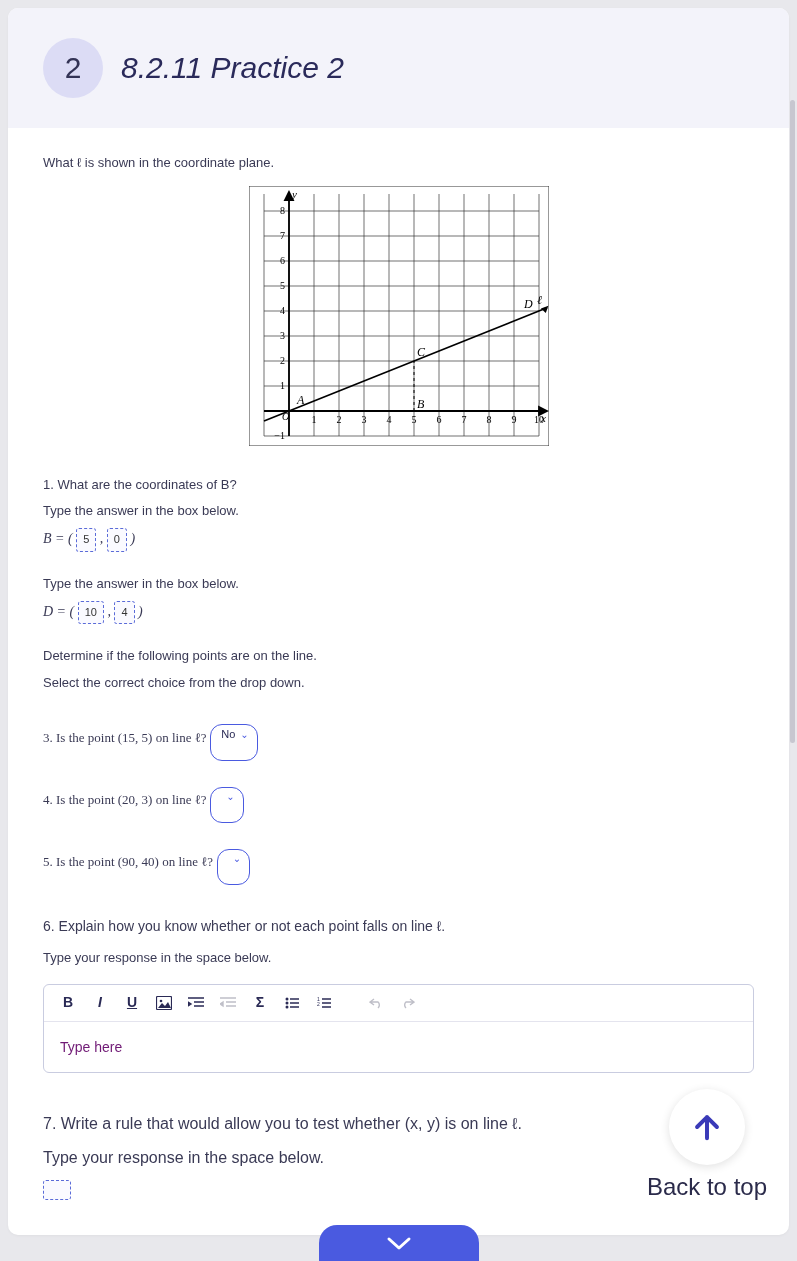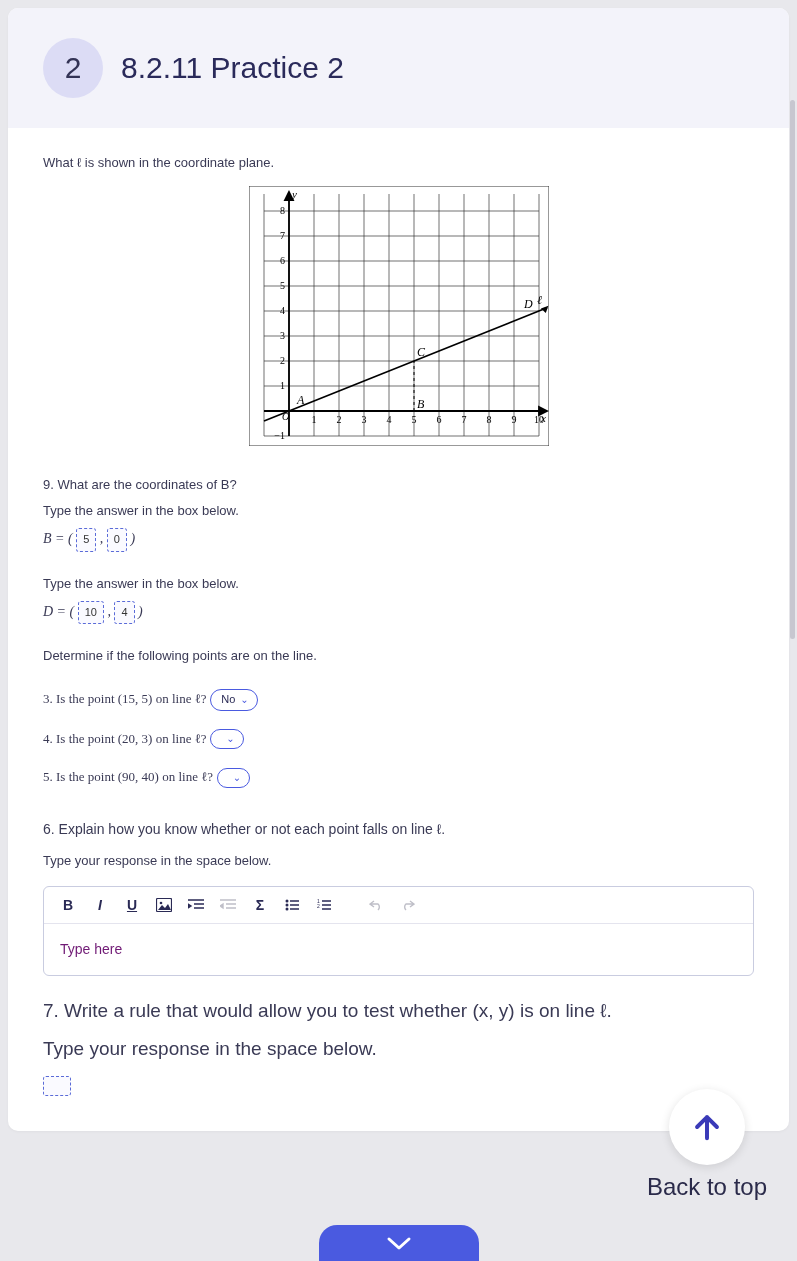--- a/index.html
+++ b/index.html
@@ -33,20 +33,21 @@
     align-items: center;
     justify-content: center;
     font-size: 30px;
     font-weight: 400;
     color: #333355;
   }
   .header-title {
     font-size: 30px;
     font-weight: 400;
     color: #2a2a5a;
+    font-style: italic;
   }
   .content {
     padding: 25px 35px 35px;
     font-size: 13px;
     color: #3a3a55;
     line-height: 1.6;
   }
   .intro { margin-bottom: 12px; }
   .graph-wrap { text-align: center; margin: 10px 0 20px; }
   .qblock { margin: 22px 0; }
@@ -64,26 +65,27 @@
     text-align: center;
     color: #333;
     background: #fafaff;
     vertical-align: middle;
   }
   .dropdown {
     display: inline-flex;
     align-items: center;
     border: 1.5px solid #4a5ae0;
     border-radius: 12px;
-    padding: 1px 8px 1px 10px;
+    padding: 1px 8px 17px 10px;
     font-size: 11px;
     color: #2a2a55;
     gap: 5px;
     vertical-align: middle;
     cursor: pointer;
+    margin-top: 8px;
   }
   .chev {
     font-size: 10px;
     color: #4a5ae0;
   }
   .qline { margin: 18px 0; font-size: 13px; }
   .pt { font-family: "Times New Roman", serif; }
   .q6 { margin-top: 30px; font-size: 14px; }
   .q6-sub { font-size: 13px; margin-top: 10px; }
   .editor {
@@ -110,21 +112,21 @@
     cursor: pointer;
     color: #2a2a55;
   }
   .tbtn.dim { color: #bfbfc8; }
   .editor-body {
     padding: 14px 16px;
     color: #701a75;
     font-size: 14px;
     min-height: 44px;
   }
-  .q7 { margin-top: 20px; font-size: 19px; }
+  .q7 { margin-top: 38px; font-size: 16px; }
   .empty-blank {
     display: inline-block;
     border: 1px dashed #5a6bd8;
     border-radius: 3px;
     width: 28px;
     height: 20px;
     background: #fafaff;
     vertical-align: middle;
     margin-top: 10px;
   }
@@ -266,21 +268,21 @@
         <g font-family="serif" font-style="italic" font-size="12" fill="#000">
           <text x="48" y="218">A</text>
           <text x="168" y="222">B</text>
           <text x="168" y="170">C</text>
           <text x="275" y="122">D</text>
         </g>
       </svg>
     </div>
 
     <div class="qblock">
-      <div class="qtext">9. What are the coordinates of B?</div>
+      <div class="qtext">1. What are the coordinates of B?</div>
       <div class="qtext">Type the answer in the box below.</div>
       <div class="coord-line">
         <span>B = (</span>
         <span class="coord-input">5</span>
         <span>,</span>
         <span class="coord-input">0</span>
         <span>)</span>
       </div>
     </div>
 
@@ -290,20 +292,21 @@
         <span>D = (</span>
         <span class="coord-input">10</span>
         <span>,</span>
         <span class="coord-input">4</span>
         <span>)</span>
       </div>
     </div>
 
     <div class="qblock">
       <div class="qtext">Determine if the following points are on the line.</div>
+      <div class="qtext">Select the correct choice from the drop down.</div>
     </div>
 
     <div class="qline">
       <span class="pt">3. Is the point (15, 5) on line ℓ?</span>
       <span class="dropdown">
         <span>No</span>
         <span class="chev">⌄</span>
       </span>
     </div>
 

